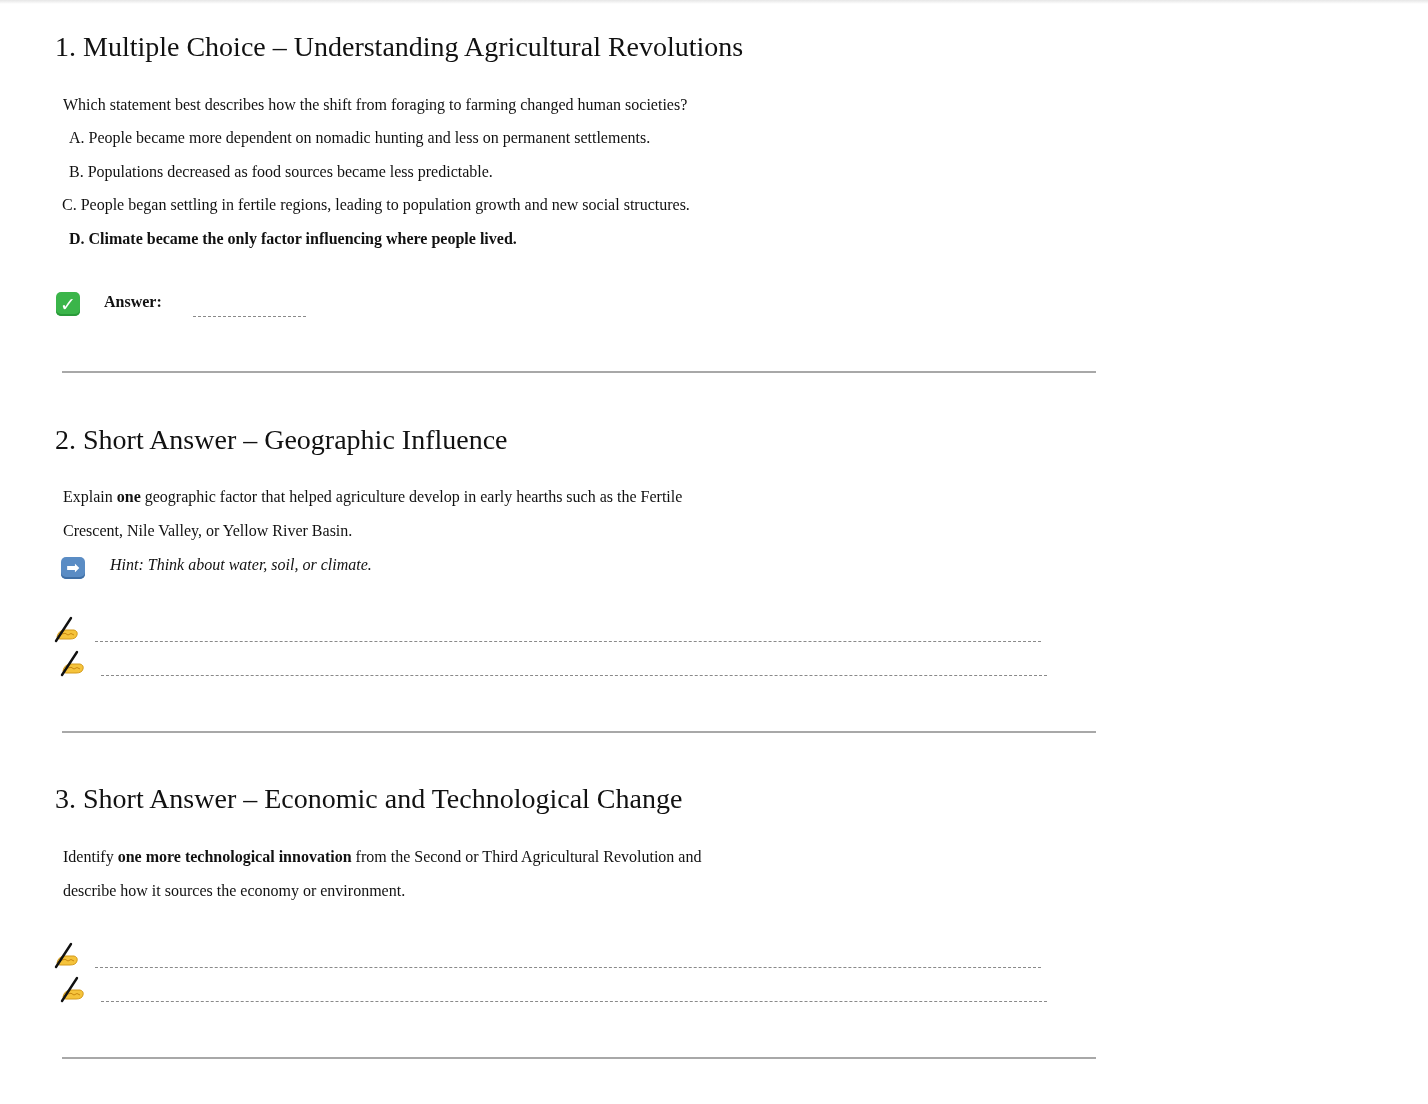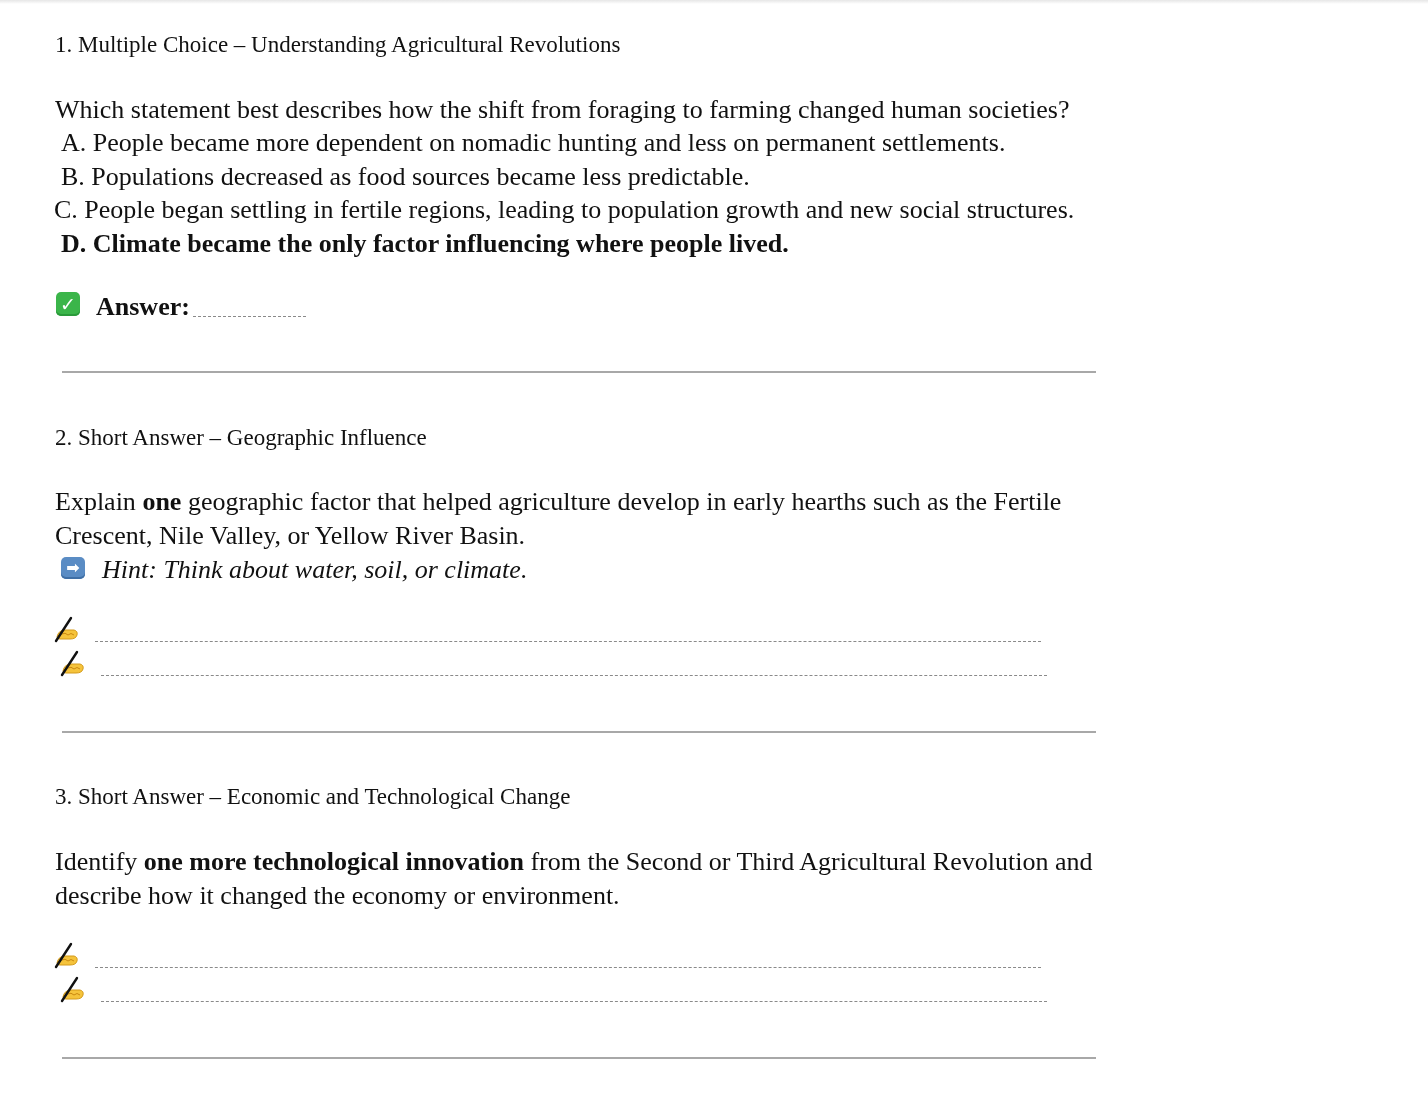--- a/index.html
+++ b/index.html
@@ -16,22 +16,22 @@
       color: #111111;
       font-size: 23px;
     }
     .top-shadow {
       position: absolute;
       left: 0; top: 0;
       width: 1428px; height: 4px;
       background: linear-gradient(to bottom, #e6e6e6, rgba(255,255,255,0));
     }
     .abs { position: absolute; white-space: nowrap; line-height: 1; }
-    .heading { font-size: 23px; }
-    .para { font-size: 26px; }
+    .heading { font-size: 28px; }
+    .para { font-size: 16px; margin-left: 8px; }
     .bold { font-weight: bold; text-align: right; }
     .italic { font-style: italic; }
     .hr {
       position: absolute;
       height: 2px;
       background: #a8a8a8;
     }
     .uline {
       position: absolute;
       height: 0;
@@ -123,21 +123,21 @@
 
   <div class="hr" style="left:62px; top:731px; width:1034px;"></div>
 </section>
 
 <section>
   <div class="abs heading" style="left:55px; top:785px;text-align:right;">3. Short Answer – Economic and Technological Change</div>
 
   <div class="abs para" style="left:55px; top:849px;">
     <span>Identify </span><span class="bold">one more technological innovation</span><span> from the Second or Third Agricultural Revolution and</span>
   </div>
-  <div class="abs para" style="left:55px; top:883px;">describe how it changed the economy or environment.</div>
+  <div class="abs para" style="left:55px; top:883px;">describe how it sources the economy or environment.</div>
 
   <div class="emoji writing-icon" style="left:54px; top:941px;">
     <svg width="26" height="28" viewBox="0 0 26 28">
       <path d="M3 22 Q4 16 10 15 L20 15 Q24 16 23 20 Q22 24 16 24 L6 24 Q3 24 3 22 Z" fill="#f5c33b" stroke="#d49a1a" stroke-width="1"></path>
       <path d="M8 19 Q11 17 14 20 Q17 17 20 20" fill="none" stroke="#c9870f" stroke-width="1"></path>
       <line x1="2" y1="26" x2="17" y2="3" stroke="#111" stroke-width="2.4" stroke-linecap="round"></line>
     </svg>
   </div>
   <div class="uline" style="left:95px; top:967px; width:946px;"></div>
 

